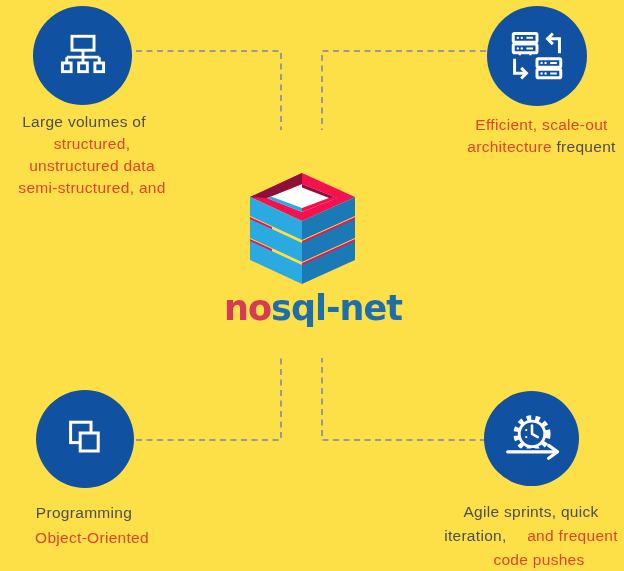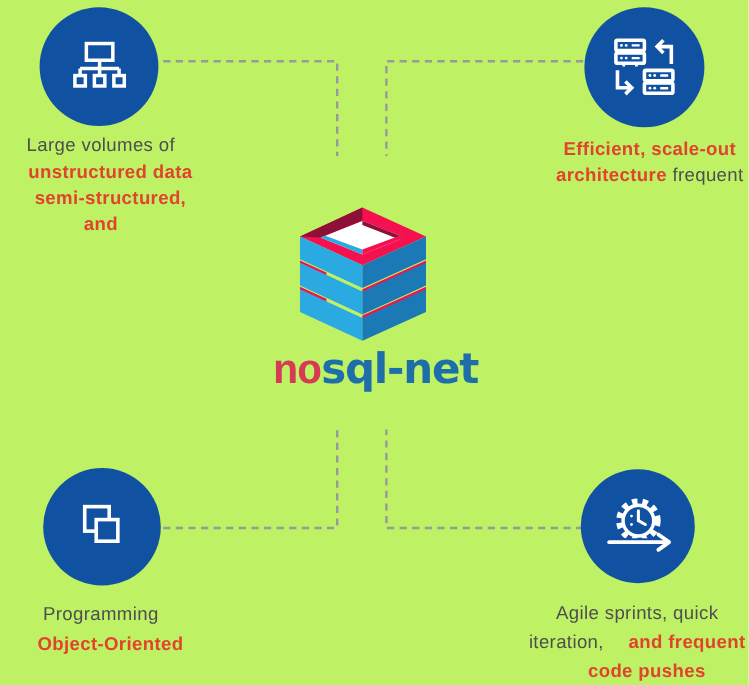--- a/index.html
+++ b/index.html
@@ -1,37 +1,37 @@
 <!DOCTYPE html>
 <html><head>
 <meta charset="utf-8">
 <style>
   html,body{margin:0;padding:0;background:#ffffff;}
   .canvas{
-    position:relative;width:624px;height:571px;background:#bef264;
+    position:relative;width:624px;height:571px;background:#fde047;
     font-family:"Liberation Sans",sans-serif;overflow:hidden;
   }
   .connectors{position:absolute;left:0;top:0;width:624px;height:571px;}
   .node-circle{
     position:absolute;border-radius:50%;background:#1151a2;
     display:flex;align-items:center;justify-content:center;
   }
   .label{position:absolute;font-size:15.5px;line-height:22px;text-align:center;letter-spacing:.3px;}
   .seg-gray{color:#4e4e50;font-weight:500;}
-  .seg-red{color:#e2432e;font-weight:700;margin-left:16px;}
+  .seg-red{color:#e2432e;font-weight:400;margin-left:16px;}
   .tl-label{left:0px;top:111px;width:168px;}
   .tr-label{left:443px;top:114px;width:181px;}
   .bl-label{left:0px;top:500px;width:168px;line-height:25px;}
   .br-label{left:431px;top:500px;width:200px;line-height:24px;}
   .logo-cube{position:absolute;left:250px;top:165px;}
   .wordmark{
     position:absolute;left:203px;top:288px;width:220px;text-align:center;
     font-family:"DejaVu Sans",sans-serif;font-weight:700;font-size:35px;letter-spacing:-1px;
   }
-  .wm-red{color:#d63a54;font-family:Liberation Mono, monospace;}
+  .wm-red{color:#d63a54;}
   .wm-blue{color:#1e6fa9;}
 </style>
 </head>
 <body>
 
 <div class="canvas">
 
   <svg class="connectors" viewBox="0 0 624 571">
     <polyline points="136,51 281,51 281,130" fill="none" stroke="#97999b" stroke-width="2" stroke-dasharray="6,4.5"></polyline>
     <polyline points="486,51 322,51 322,130" fill="none" stroke="#97999b" stroke-width="2" stroke-dasharray="6,4.5"></polyline>
@@ -43,20 +43,21 @@
     <svg width="58" height="58" viewBox="0 0 100 100">
       <rect x="31" y="16" width="38" height="24" fill="none" stroke="#fff" stroke-width="5"></rect>
       <path d="M50 40 V52 M22 52 H78 M22 52 V62 M50 52 V62 M78 52 V62" fill="none" stroke="#fff" stroke-width="5"></path>
       <rect x="14.5" y="62" width="15" height="15" fill="none" stroke="#fff" stroke-width="5"></rect>
       <rect x="42.5" y="62" width="15" height="15" fill="none" stroke="#fff" stroke-width="5"></rect>
       <rect x="70.5" y="62" width="15" height="15" fill="none" stroke="#fff" stroke-width="5"></rect>
     </svg>
   </div>
   <div class="label tl-label">
     <div><span class="seg-gray">Large volumes of</span></div>
+    <div><span class="seg-red">structured,</span></div>
     <div><span class="seg-red">unstructured data</span></div>
     <div><span class="seg-red">semi-structured, and</span></div>
   </div>
 
   <div class="node-circle" style="left:487px;top:6px;width:100px;height:100px;">
     <svg width="66" height="66" viewBox="0 0 100 100">
       <rect x="14" y="16" width="36" height="13" rx="2" fill="none" stroke="#fff" stroke-width="4.5"></rect>
       <rect x="14" y="32" width="36" height="13" rx="2" fill="none" stroke="#fff" stroke-width="4.5"></rect>
       <circle cx="21" cy="22.5" r="1.8" fill="#fff"></circle>
         <circle cx="27" cy="22.5" r="1.8" fill="#fff"></circle>

